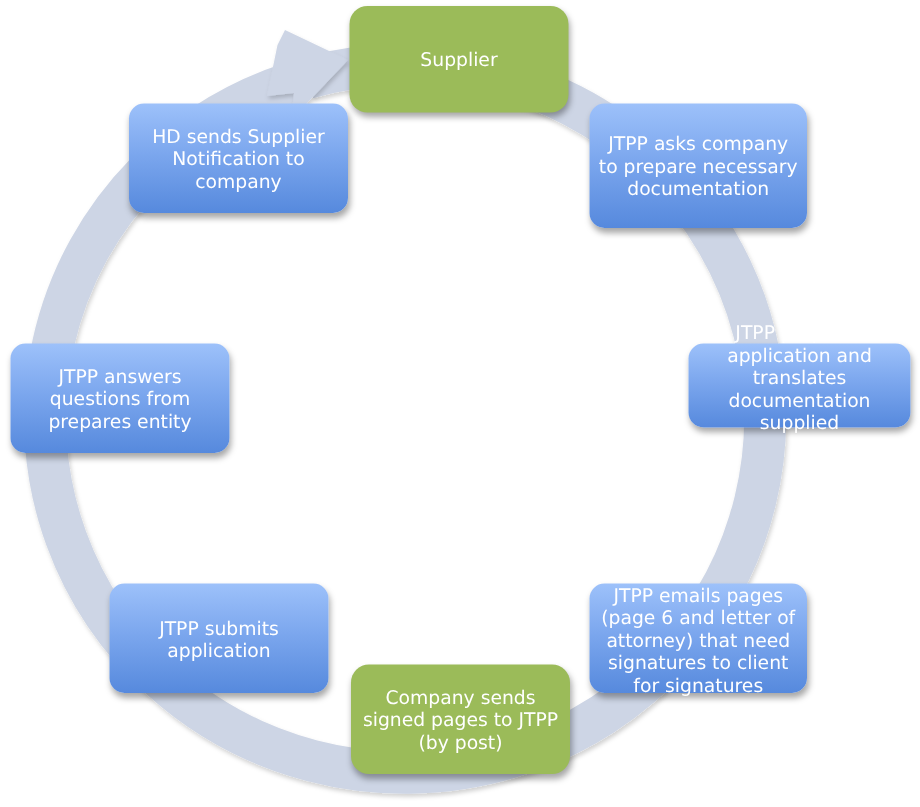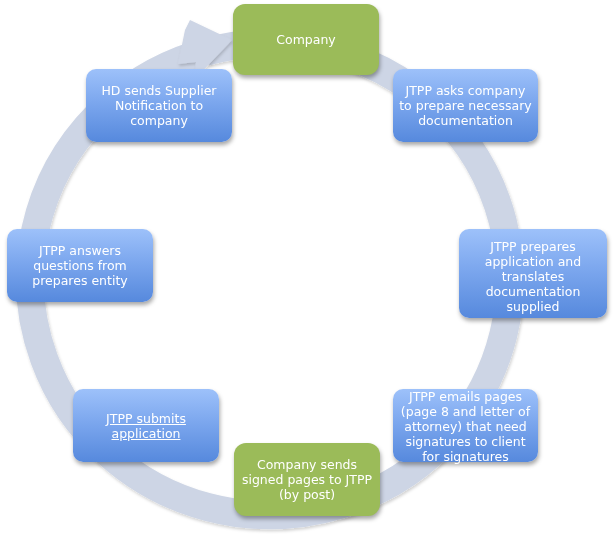--- a/index.html
+++ b/index.html
@@ -34,40 +34,40 @@
   <defs>
     <filter id="rs" x="-10%" y="-10%" width="120%" height="120%">
       <feDropShadow dx="1" dy="2" stdDeviation="1.5" flood-color="#000" flood-opacity="0.18"></feDropShadow>
     </filter>
   </defs>
   <path filter="url(#rs)" d="M 205 52 A 240 236 0 1 1 195 55" fill="none" stroke="#CDD5E5" stroke-width="28"></path>
   <polygon filter="url(#rs)" points="190,20 232,40 194,80 196,62 178,64 185,30" fill="#CDD5E5"></polygon>
 </svg>
 
 <div class="node green" style="left:233px; top:4px; width:146px; height:71px;">
-  <span>Company</span>
+  <span>Supplier</span>
 </div>
 
-<div class="node blue" style="left:393px; top:69px; width:145px; height:73px;">
+<div class="node blue" style="left:393px; top:69px; width:145px; height:83px;">
   <span>JTPP asks company to prepare necessary documentation</span>
 </div>
 
-<div class="node blue" style="left:459px; top:229px; width:148px; height:89px; align-items:center; padding-bottom:0;">
+<div class="node blue" style="left:459px; top:229px; width:148px; height:56px; align-items:flex-end; padding-bottom:0;">
   <span style="margin-bottom:-4px;">JTPP prepares application and translates documentation supplied</span>
 </div>
 
 <div class="node blue" style="left:393px; top:389px; width:145px; height:73px; align-items:flex-end; padding-bottom:0;">
-  <span style="margin-bottom:-2px;">JTPP emails pages (page 8 and letter of attorney) that need signatures to client for signatures</span>
+  <span style="margin-bottom:-2px;">JTPP emails pages (page 6 and letter of attorney) that need signatures to client for signatures</span>
 </div>
 
 <div class="node green" style="left:234px; top:443px; width:146px; height:73px;">
   <span>Company sends signed pages to JTPP (by post)</span>
 </div>
 
-<div class="node blue" style="left:73px; top:389px; width:146px; height:73px;text-decoration:underline;">
+<div class="node blue" style="left:73px; top:389px; width:146px; height:73px;">
   <span>JTPP submits application</span>
 </div>
 
 <div class="node blue" style="left:7px; top:229px; width:146px; height:73px;">
   <span>JTPP answers questions from prepares entity</span>
 </div>
 
 <div class="node blue" style="left:86px; top:69px; width:146px; height:73px;">
   <span>HD sends Supplier Notification to company</span>
 </div>

